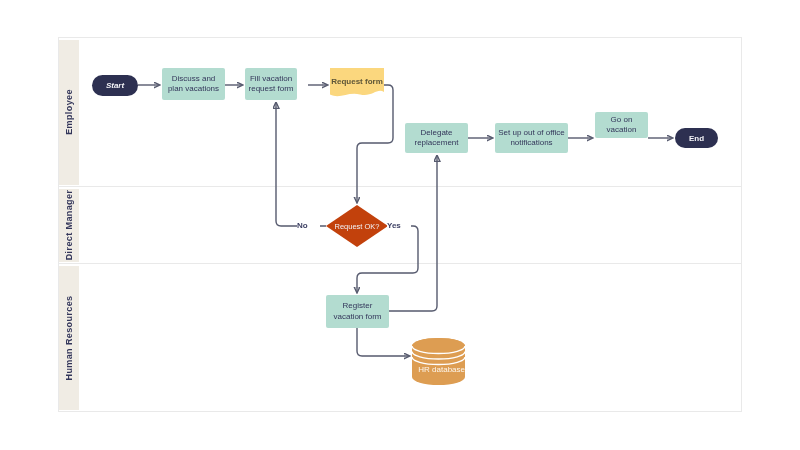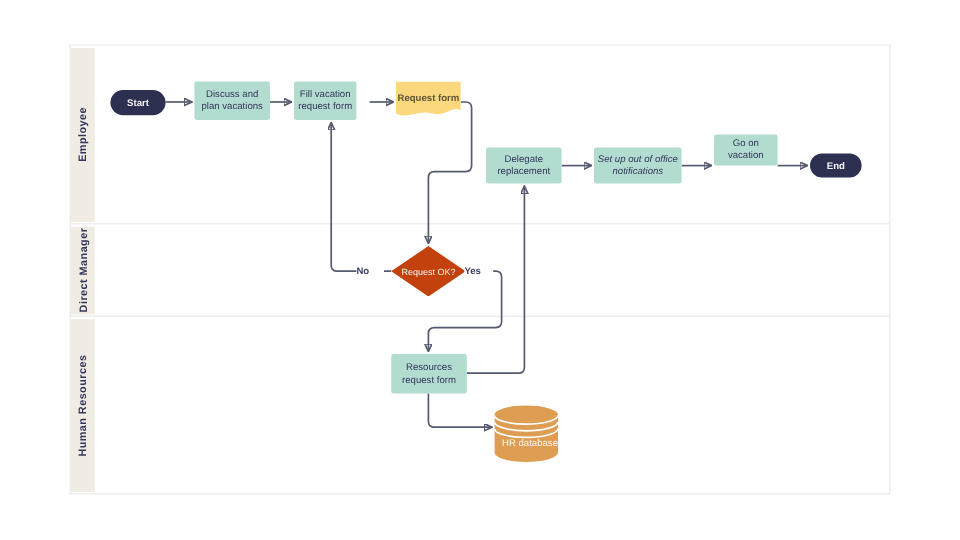--- a/index.html
+++ b/index.html
@@ -24,26 +24,26 @@
   .edge-label{position:absolute;z-index:4;background:#ffffff;color:#3c3f63;font-size:8px;
               font-weight:600;line-height:12px;}
   .edge-label.no{left:297px;top:220px;width:23px;height:12px;}
   .edge-label.yes{left:387px;top:220px;width:24px;height:12px;}
   
   .node{position:absolute;z-index:3;display:flex;align-items:center;justify-content:center;
         text-align:center;box-sizing:border-box;}
   .process{background:#b3dcd0;border-radius:2px;color:#33365a;font-size:8px;line-height:1.3;
            padding:2px 3px;justify-content:center;}
   .terminator{background:#2d3051;border-radius:11px;color:#f4f4f8;font-size:8px;font-weight:bold;}
-  .n-start{left:92px;top:75px;width:46px;height:21px;}
+  .n-start{left:92px;top:75px;width:46px;height:21px;font-style:italic;}
   .n-discuss{left:162px;top:68px;width:63px;height:32px;}
   .n-fill{left:245px;top:68px;width:52px;height:32px;}
   .n-doc{left:330px;top:68px;width:54px;height:32px;}
   .n-delegate{left:405px;top:123px;width:63px;height:30px;}
-  .n-setup{left:495px;top:123px;width:73px;height:30px;font-style:italic;}
+  .n-setup{left:495px;top:123px;width:73px;height:30px;}
   .n-goon{left:595px;top:112px;width:53px;height:26px;}
   .n-end{left:675px;top:128px;width:43px;height:20px;}
   .n-decision{left:326px;top:205px;width:62px;height:42px;background:#c2410c;
               clip-path:polygon(50% 0,100% 50%,50% 100%,0 50%);color:#f1f1f6;font-size:7.5px;}
   .n-register{left:326px;top:295px;width:63px;height:33px;}
   .n-db{left:412px;top:338px;width:53px;height:47px;}
   .shape-svg{position:absolute;left:0;top:0;}
   .doc-label{position:relative;z-index:1;color:#5e5638;font-size:8px;font-weight:600;
              margin-top:-6px;}
   .db-label{position:absolute;left:0;right:0;top:27px;z-index:1;color:#fdf6ec;font-size:8px;
@@ -130,21 +130,21 @@
 
   <div class="node terminator n-end">
     <span>End</span>
   </div>
 
   <div class="node n-decision">
     <span>Request OK?</span>
   </div>
 
   <div class="node process n-register">
-    <span>Resources request form</span>
+    <span>Register vacation form</span>
   </div>
 
   <div class="node n-db">
     <svg class="shape-svg" width="53" height="47" viewBox="0 0 53 47">
       <path d="M0 8 V39 A26.5 8 0 0 0 53 39 V8 A26.5 8 0 0 0 0 8 Z" fill="#dd9d52"></path>
       <ellipse cx="26.5" cy="8" rx="26.5" ry="8" fill="#dd9d52"></ellipse>
       <path d="M0 8 A26.5 7.5 0 0 0 53 8" fill="none" stroke="#ffffff" stroke-width="1.4"></path>
       <path d="M0 13.5 A26.5 7.5 0 0 0 53 13.5" fill="none" stroke="#ffffff" stroke-width="1.4"></path>
       <path d="M0 19 A26.5 7.5 0 0 0 53 19" fill="none" stroke="#ffffff" stroke-width="1.4"></path>
     </svg>

